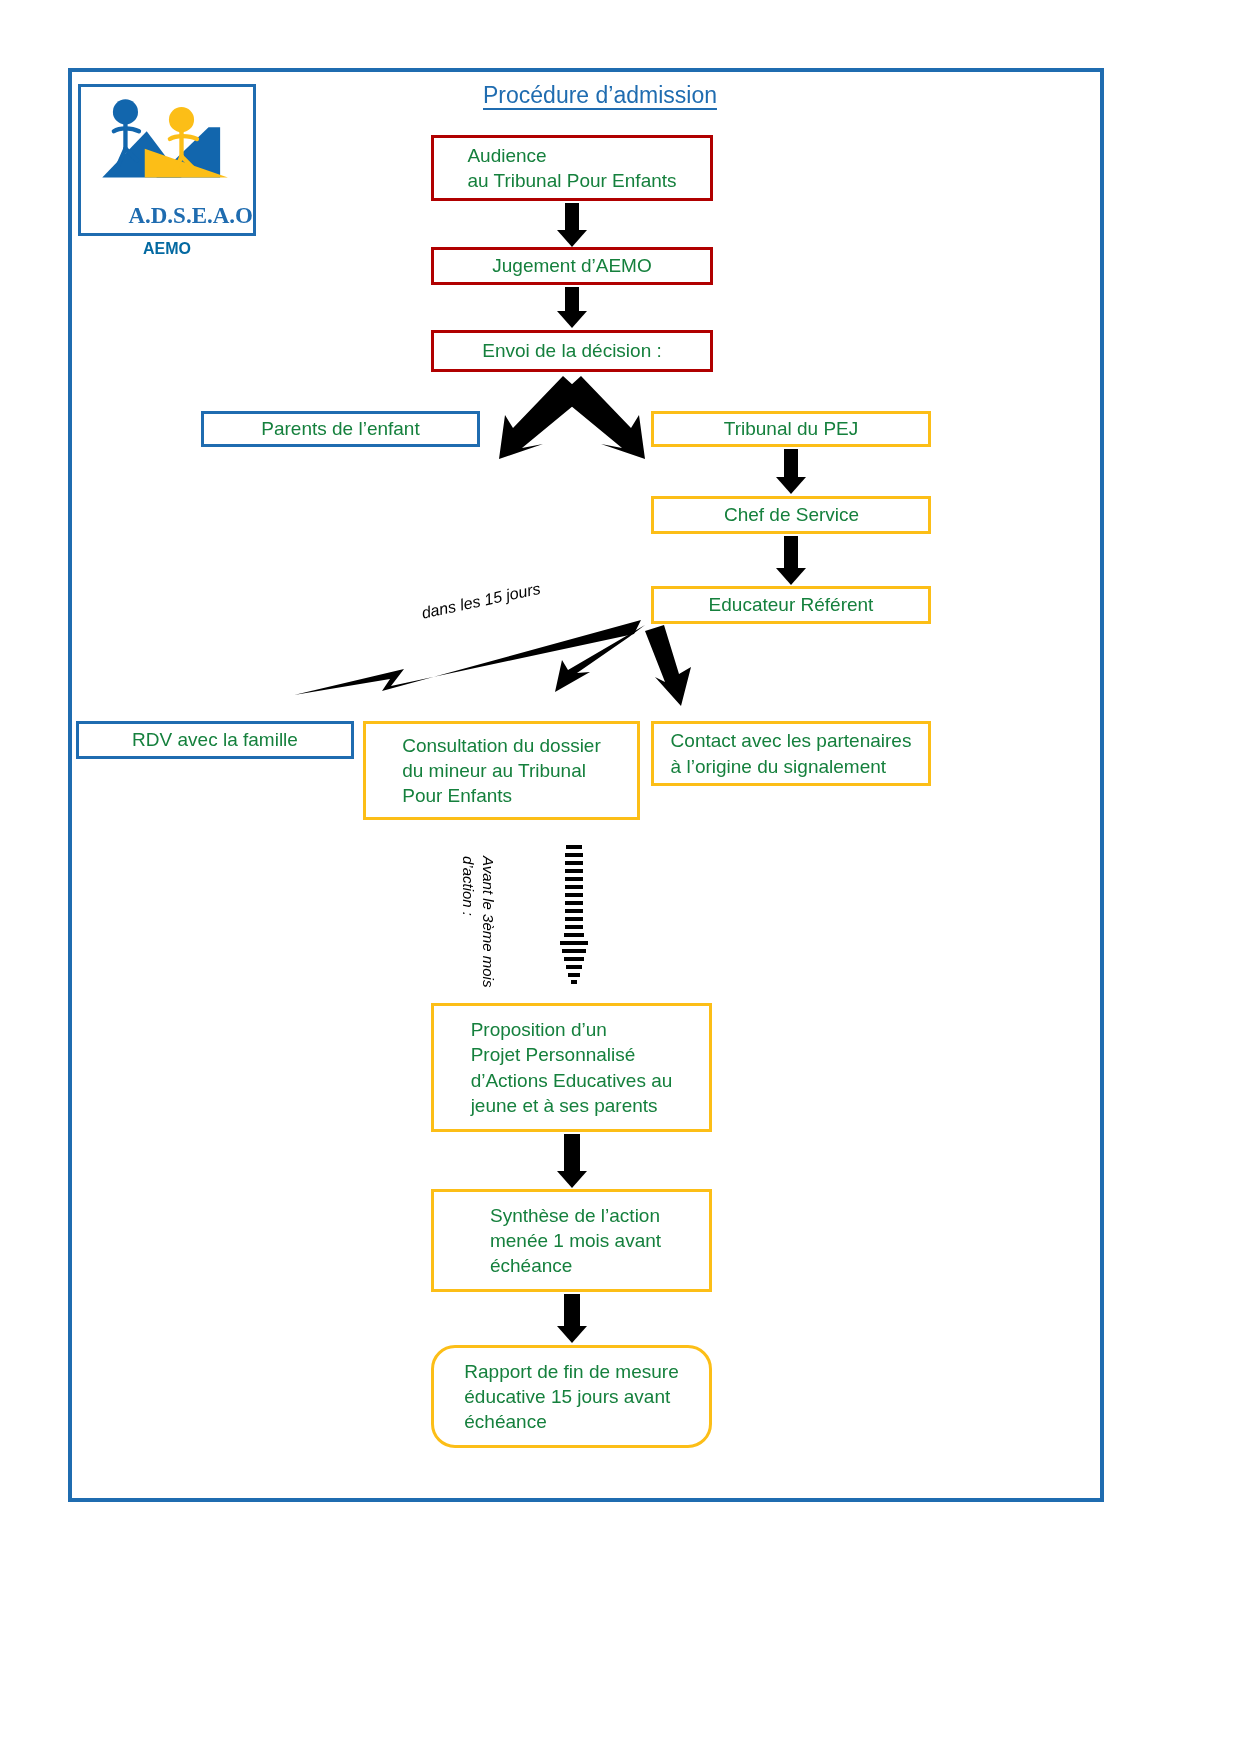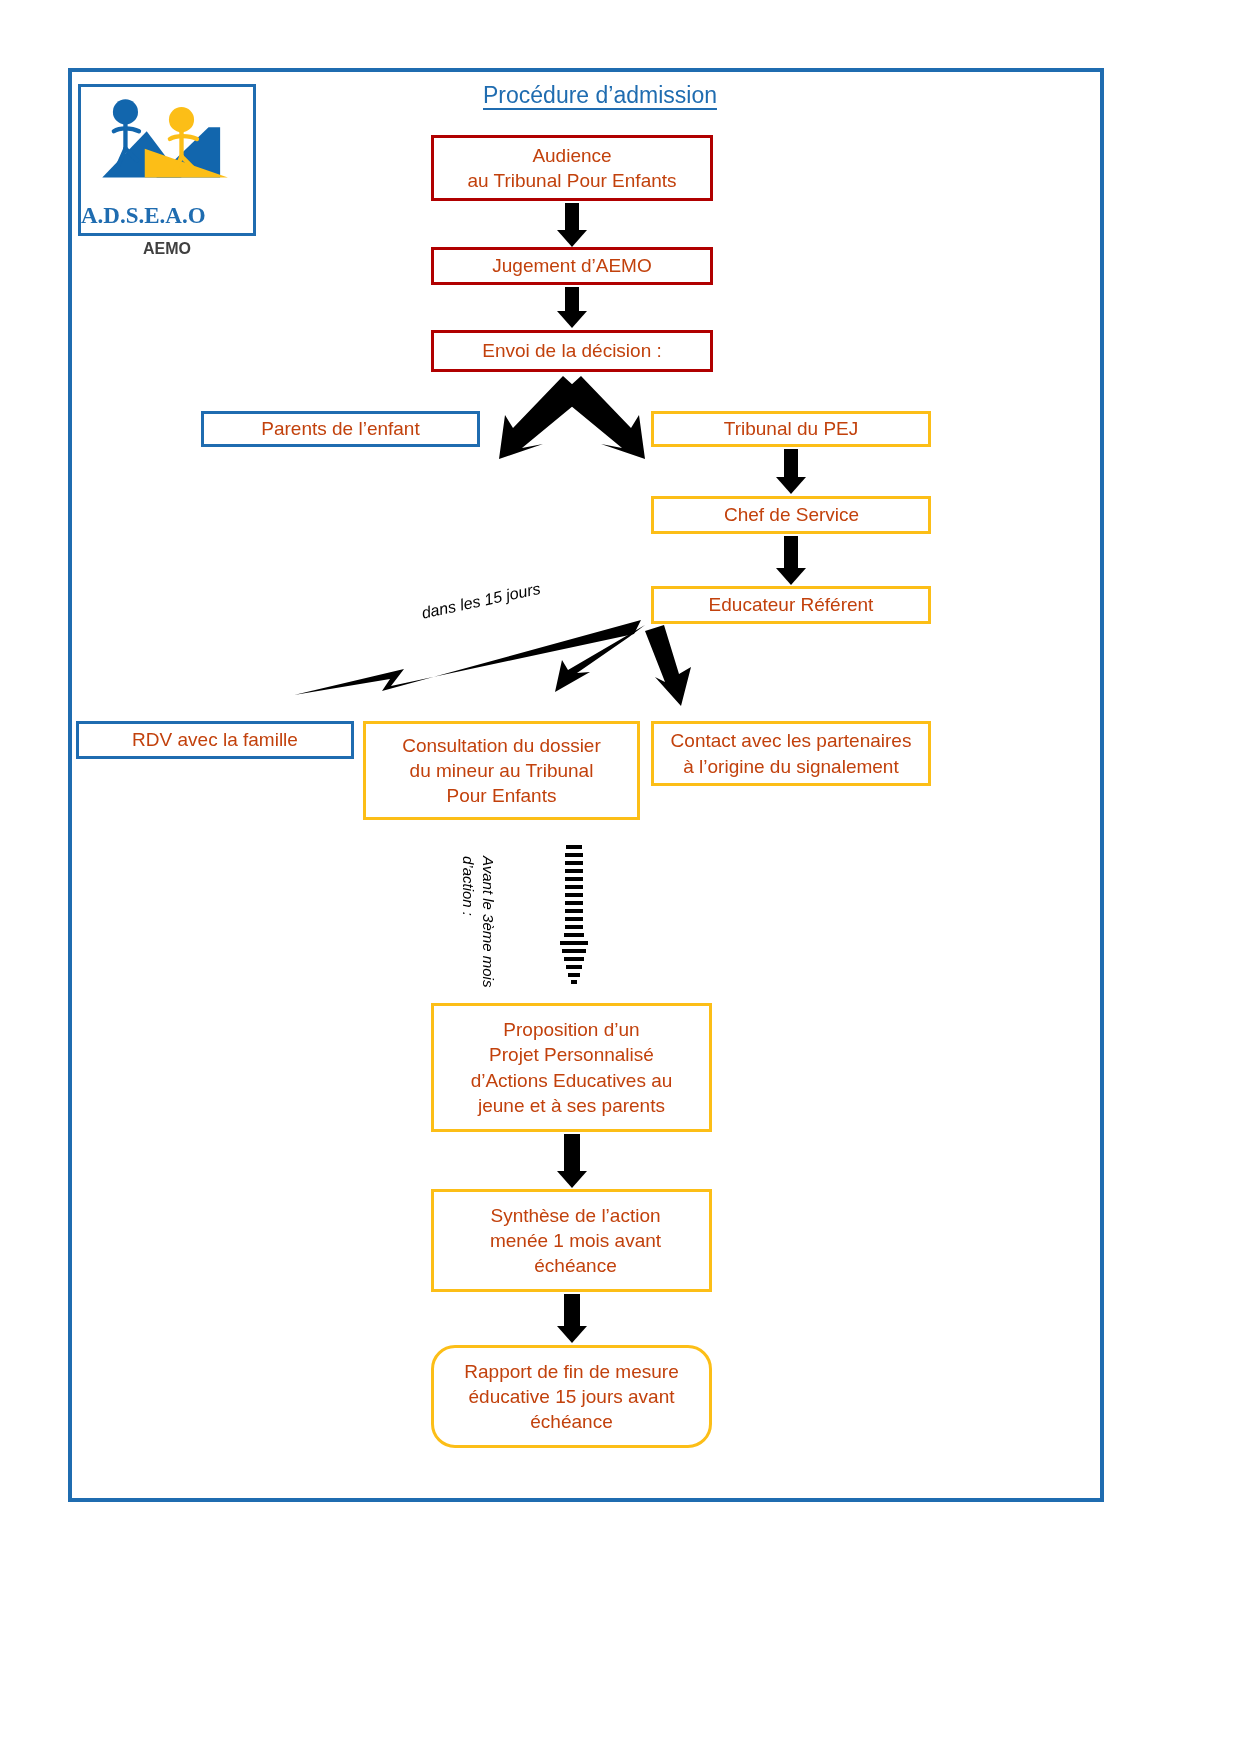--- a/index.html
+++ b/index.html
@@ -42,36 +42,36 @@
     position: absolute;
     left: 0; top: 0;
     width: 100%;
     height: 102px;
   }
   #logo-text {
     position: absolute;
     left: 0;
     bottom: 4px;
     width: 100%;
-    text-align: left;
+    text-align: right;
     font-family: "Liberation Serif", serif;
     font-weight: bold;
     font-size: 23px;
     color: #1f6cb0;
     letter-spacing: 0px;
   }
   #aemo-label {
     position: absolute;
     left: 78px;
     top: 240px;
     width: 178px;
     text-align: center;
     font-size: 16px;
     font-weight: bold;
-    color: #404040;
+    color: #0369a1;
   }
 
   
   #title {
     position: absolute;
     left: 330px;
     top: 82px;
     width: 540px;
     text-align: center;
     font-size: 23px;
@@ -81,23 +81,23 @@
   }
 
   
   .node {
     position: absolute;
     box-sizing: border-box;
     background: #ffffff;
     display: flex;
     align-items: center;
     justify-content: center;
-    text-align: center;
+    text-align: left;
     font-size: 19px;
-    color: #c2410c;
+    color: #15803d;
     line-height: 1.32;
     padding: 4px 8px;
   }
   .node.red    { border: 3px solid #b00000; }
   .node.blue   { border: 3px solid #1f6cb0; }
   .node.yellow { border: 3px solid #fcbe17; }
 
   
   .arrow-down {
     position: absolute;

